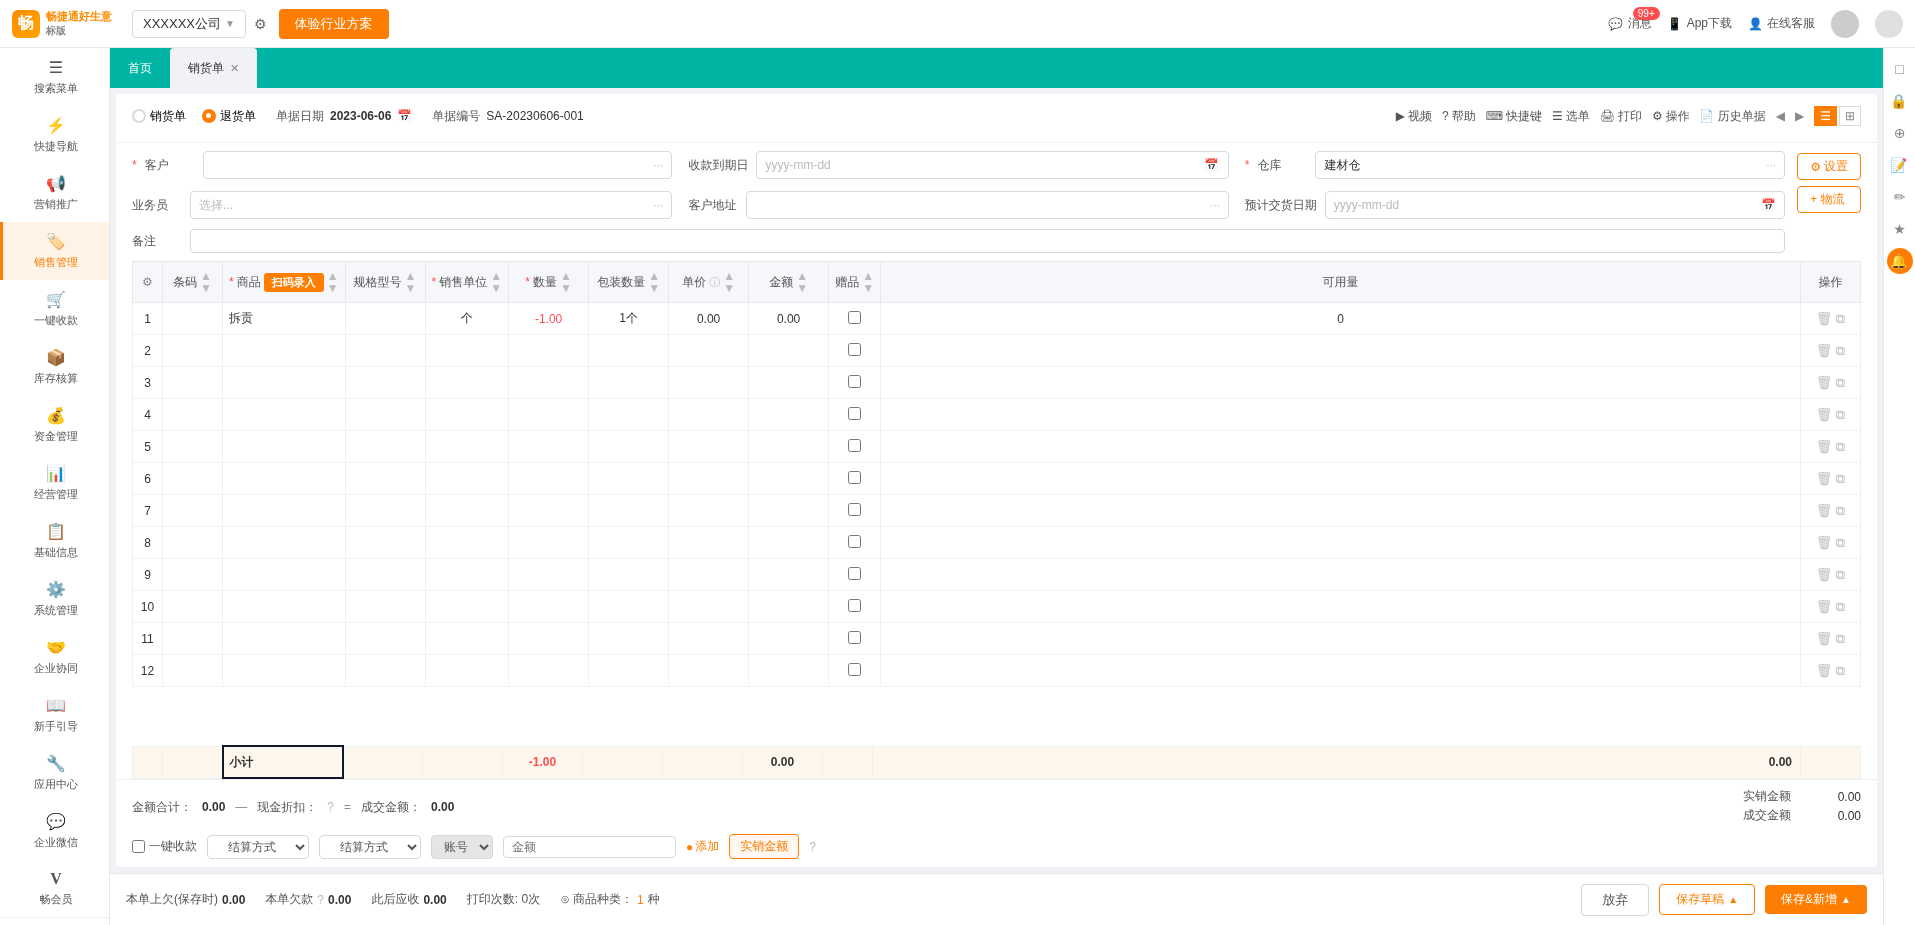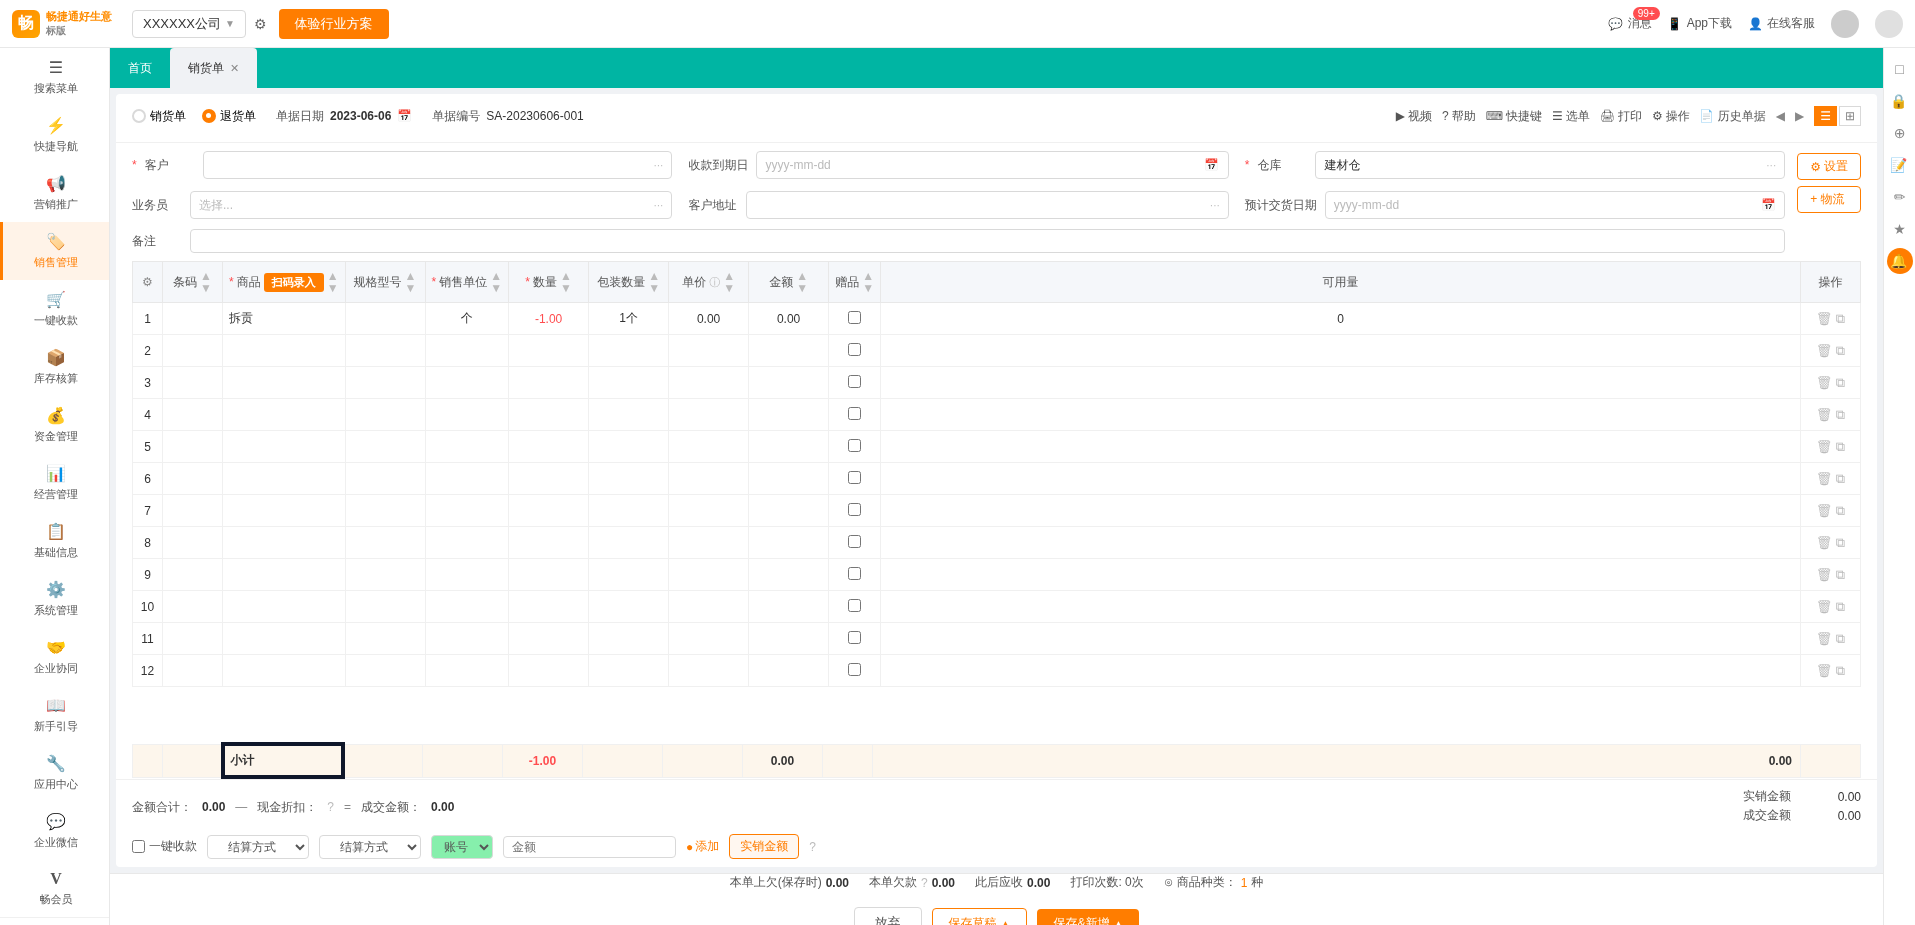--- a/index.html
+++ b/index.html
@@ -85,32 +85,32 @@
     
     .form-footer { padding: 8px 16px; border-top: 1px solid #f0f0f0; flex-shrink: 0; }
     .total-row { display: flex; align-items: center; gap: 10px; margin-bottom: 8px; }
     .total-label { color: #555; }
     .total-value { color: #333; font-weight: bold; }
     .minus-icon { color: #888; }
     .equals-icon { color: #888; }
     .payment-row { display: flex; align-items: center; gap: 10px; }
     .checkbox-label { display: flex; align-items: center; gap: 4px; color: #555; cursor: pointer; }
     .payment-select { border: 1px solid #d9d9d9; border-radius: 4px; padding: 3px 16px; background: #fff; color: #555; }
-    .account-input { border: 1px solid #d9d9d9; border-radius: 4px; padding: 3px 8px; background: #86efac; color: #555; min-width: 60px; }
+    .account-input { border: 1px solid #d9d9d9; border-radius: 4px; padding: 3px 8px; background: #e5e5e5; color: #555; min-width: 60px; }
     .amount-input { border: 1px solid #d9d9d9; border-radius: 4px; padding: 3px 8px; background: #fff; color: #555; min-width: 60px; }
     .add-btn-orange { background: transparent; border: none; color: #ff7d00; cursor: pointer; display: flex; align-items: center; gap: 2px; font-size: 12px; }
     .expense-btn { border: 1px solid #ff7d00; color: #ff7d00; background: #fff7f0; border-radius: 4px; padding: 3px 10px; cursor: pointer; font-size: 12px; }
     .question-icon { color: #bbb; cursor: pointer; }
     .summary-right { margin-left: auto; text-align: right; }
     .summary-line { display: flex; align-items: center; justify-content: flex-end; gap: 10px; margin-bottom: 2px; }
     .summary-label { color: #555; }
     .summary-value { color: #333; min-width: 60px; text-align: right; }
 
     
-    .bottom-bar { height: 52px; background: #fff; border-top: 1px solid #e8e8e8; display: flex; align-items: center; padding: 0 16px; gap: 16px; flex-shrink: 0; flex-direction: column; }
+    .bottom-bar { height: 52px; background: #fff; border-top: 1px solid #e8e8e8; display: flex; align-items: center; padding: 0 16px; gap: 16px; flex-shrink: 0; }
     .bottom-info { display: flex; align-items: center; gap: 20px; flex: 1; }
     .bottom-info-item { color: #555; display: flex; align-items: center; gap: 4px; }
     .bottom-info-value { color: #333; font-weight: bold; }
     .print-count { color: #555; }
     .goods-count { display: flex; align-items: center; gap: 4px; color: #555; }
     .goods-count-value { color: #ff7d00; }
     .bottom-actions { display: flex; align-items: center; gap: 10px; }
     .discard-btn { border: 1px solid #d9d9d9; border-radius: 4px; padding: 6px 20px; background: #fff; color: #555; cursor: pointer; font-size: 13px; }
     .save-draft-btn { border: 1px solid #ff7d00; border-radius: 4px; padding: 6px 16px; background: #fff; color: #ff7d00; cursor: pointer; font-size: 13px; display: flex; align-items: center; gap: 4px; }
     .save-new-btn { border: none; border-radius: 4px; padding: 6px 16px; background: #ff7d00; color: #fff; cursor: pointer; font-size: 13px; display: flex; align-items: center; gap: 4px; }
@@ -688,21 +688,21 @@
             </tbody>
         </table>
       </div>
 
       <div style="padding:0 16px;">
         <table style="width:100%; border-collapse:collapse; font-size:12px;">
           <tbody>
               <tr class="subtotal-row">
             <td style="width:30px;border:1px solid #f0f0f0; background:#fdf6ec;"></td>
             <td style="width:60px;border:1px solid #f0f0f0; background:#fdf6ec;"></td>
-            <td style="width:120px;border:4px solid #0f172a; background:#fdf6ec; text-align:left; padding-left:6px;">小计</td>
+            <td style="width:120px;border:2px solid #0f172a; background:#fdf6ec; text-align:left; padding-left:6px;">小计</td>
             <td style="width:80px;border:1px solid #f0f0f0; background:#fdf6ec;"></td>
             <td style="width:80px;border:1px solid #f0f0f0; background:#fdf6ec;"></td>
             <td style="width:80px;border:1px solid #f0f0f0; background:#fdf6ec; color:#ff4d4f; text-align:center;">-1.00</td>
             <td style="width:80px;border:1px solid #f0f0f0; background:#fdf6ec;"></td>
             <td style="width:80px;border:1px solid #f0f0f0; background:#fdf6ec;"></td>
             <td style="width:80px;border:1px solid #f0f0f0; background:#fdf6ec; text-align:center;">0.00</td>
             <td style="width:50px;border:1px solid #f0f0f0; background:#fdf6ec;"></td>
             <td style="border:1px solid #f0f0f0; background:#fdf6ec; text-align:right; padding-right:8px;">0.00</td>
             <td style="width:60px;border:1px solid #f0f0f0; background:#fdf6ec;"></td>
           </tr>

